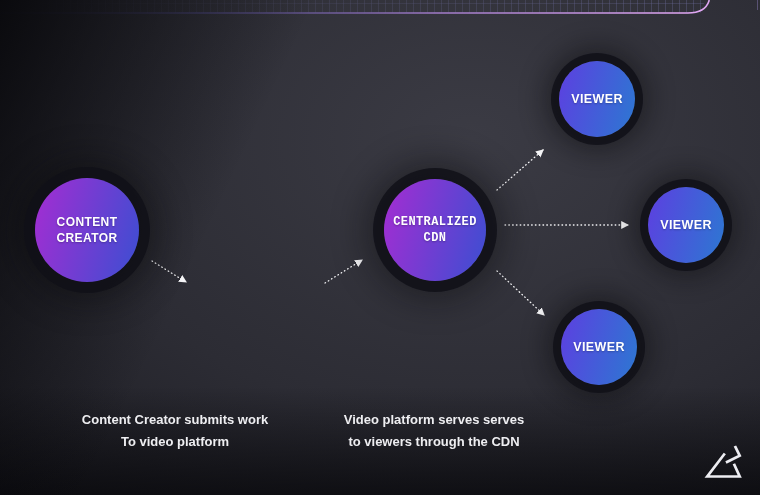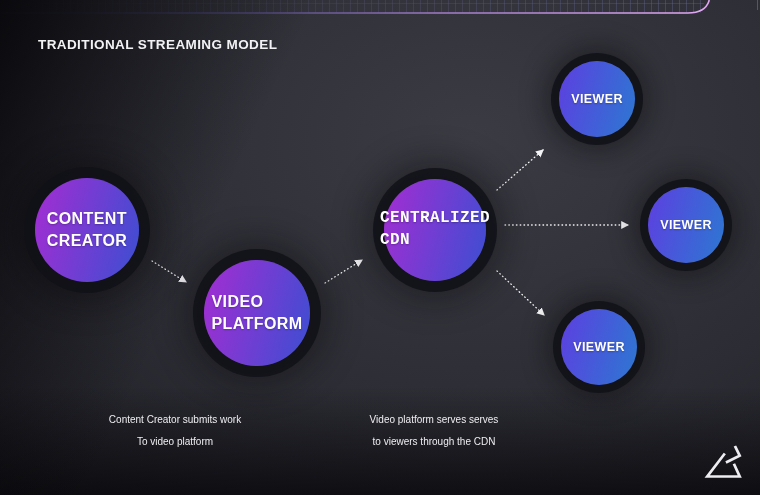--- a/index.html
+++ b/index.html
@@ -19,44 +19,44 @@
       linear-gradient(to top, rgba(5,5,8,0.7) 0%, rgba(5,5,8,0) 22%);
   }
   .topstrip{position:absolute;top:0;left:0;width:760px;height:16px;}
   .title{
     position:absolute;top:37px;left:38px;
     color:#f2f2f4;font-size:13.5px;font-weight:700;letter-spacing:0.4px;
   }
   .node{
     position:absolute;border-radius:50%;
     display:flex;align-items:center;justify-content:center;
-    color:#fff;font-weight:700;
+    text-align:center;color:#fff;font-weight:700;
     white-space:pre-line;line-height:1.35;
     text-shadow:0 1px 2px rgba(0,0,0,0.25);
   }
   .node.big{
-    font-size:16px;letter-spacing:0.4px;
+    font-size:12px;letter-spacing:0.4px;
     background:linear-gradient(105deg,#a32dd2 2%,#3d4ed2 98%);
     box-shadow:0 0 0 11px rgba(16,16,24,0.85), 0 0 34px 18px rgba(8,8,12,0.45);
   }
   .node.small{
     font-size:12.5px;letter-spacing:0.4px;
     background:linear-gradient(105deg,#5c40e0 2%,#2d77d2 98%);
     box-shadow:0 0 0 8px rgba(16,16,24,0.85), 0 0 26px 14px rgba(8,8,12,0.45);
   }
   #node-content-creator{left:35px;top:178px;width:104px;height:104px;}
   #node-video-platform{left:204px;top:260px;width:106px;height:106px;}
   #node-centralized-cdn{left:384px;top:179px;width:102px;height:102px;font-family:Liberation Mono, monospace;}
   #node-viewer-top{left:559px;top:61px;width:76px;height:76px;}
   #node-viewer-middle{left:648px;top:187px;width:76px;height:76px;}
   #node-viewer-bottom{left:561px;top:309px;width:76px;height:76px;}
   .arrows{position:absolute;inset:0;pointer-events:none;}
   .caption{
     position:absolute;top:409px;
-    color:#eeeef1;font-size:10px;font-weight:400;line-height:22px;
+    color:#eeeef1;font-size:13px;font-weight:700;line-height:22px;
     text-align:center;white-space:pre-line;
   }
   #caption-left{left:40px;width:270px;}
   #caption-right{left:303px;width:262px;}
   .logo{position:absolute;right:13px;bottom:9px;width:46px;height:42px;}
 </style>
 </head>
 <body>
 
 <div class="stage">
@@ -84,44 +84,39 @@
     <g mask="url(#gridMask)">
       <rect x="0" y="0" width="704" height="12.5" fill="url(#gridPat)"></rect>
       <line x1="0" y1="3.5" x2="704" y2="3.5" stroke="#8585c8" stroke-width="1" stroke-opacity="0.3"></line>
     </g>
     <path d="M0 13 H688 Q705 13 709 1 L709 0" fill="none" stroke="url(#lineGrad)" stroke-width="1.6"></path>
     <line x1="757.5" y1="0" x2="757.5" y2="10" stroke="#9a8ad0" stroke-width="1" stroke-opacity="0.4"></line>
   </svg>
 
   <div class="vignette"></div>
 
-  <div class="title">TRADITIONAL STREAMING MODEL</div>
 
   <svg class="arrows" viewBox="0 0 760 495">
     <defs>
       <marker id="ah" viewBox="0 0 8 8" refX="6" refY="4" markerWidth="7" markerHeight="7" orient="auto">
         <path d="M0 0.5 L7 4 L0 7.5 Z" fill="#f5f5f7"></path>
       </marker>
     </defs>
     <g stroke="#f5f5f7" stroke-width="1.3" fill="none" stroke-dasharray="0.6 3.2" stroke-linecap="round">
       <path d="M152 261 L186 282" marker-end="url(#ah)"></path>
       <path d="M325 283 L362 260" marker-end="url(#ah)"></path>
       <path d="M497 190 L543 150" marker-end="url(#ah)"></path>
       <path d="M505 225 L628 225" marker-end="url(#ah)"></path>
       <path d="M497 271 L544 315" marker-end="url(#ah)"></path>
     </g>
   </svg>
 
   <div class="node big" id="node-content-creator">
     <span>CONTENT
 CREATOR</span>
-  </div>
-  <div class="node big" id="node-video-platform">
-    <span>VIDEO
-PLATFORM</span>
   </div>
   <div class="node big" id="node-centralized-cdn">
     <span>CENTRALIZED
 CDN</span>
   </div>
   <div class="node small" id="node-viewer-top">
     <span>VIEWER</span>
   </div>
   <div class="node small" id="node-viewer-middle">
     <span>VIEWER</span>

